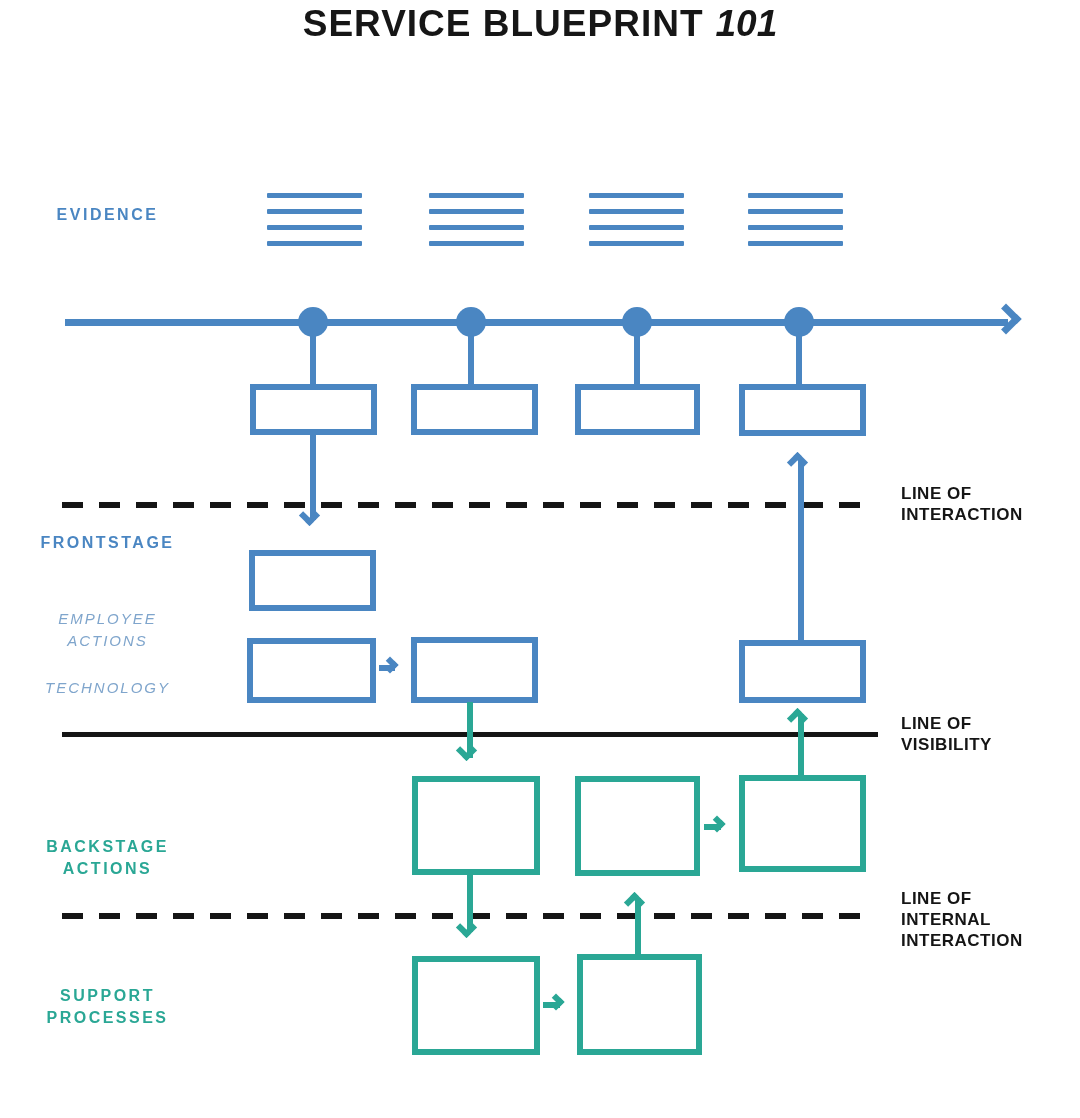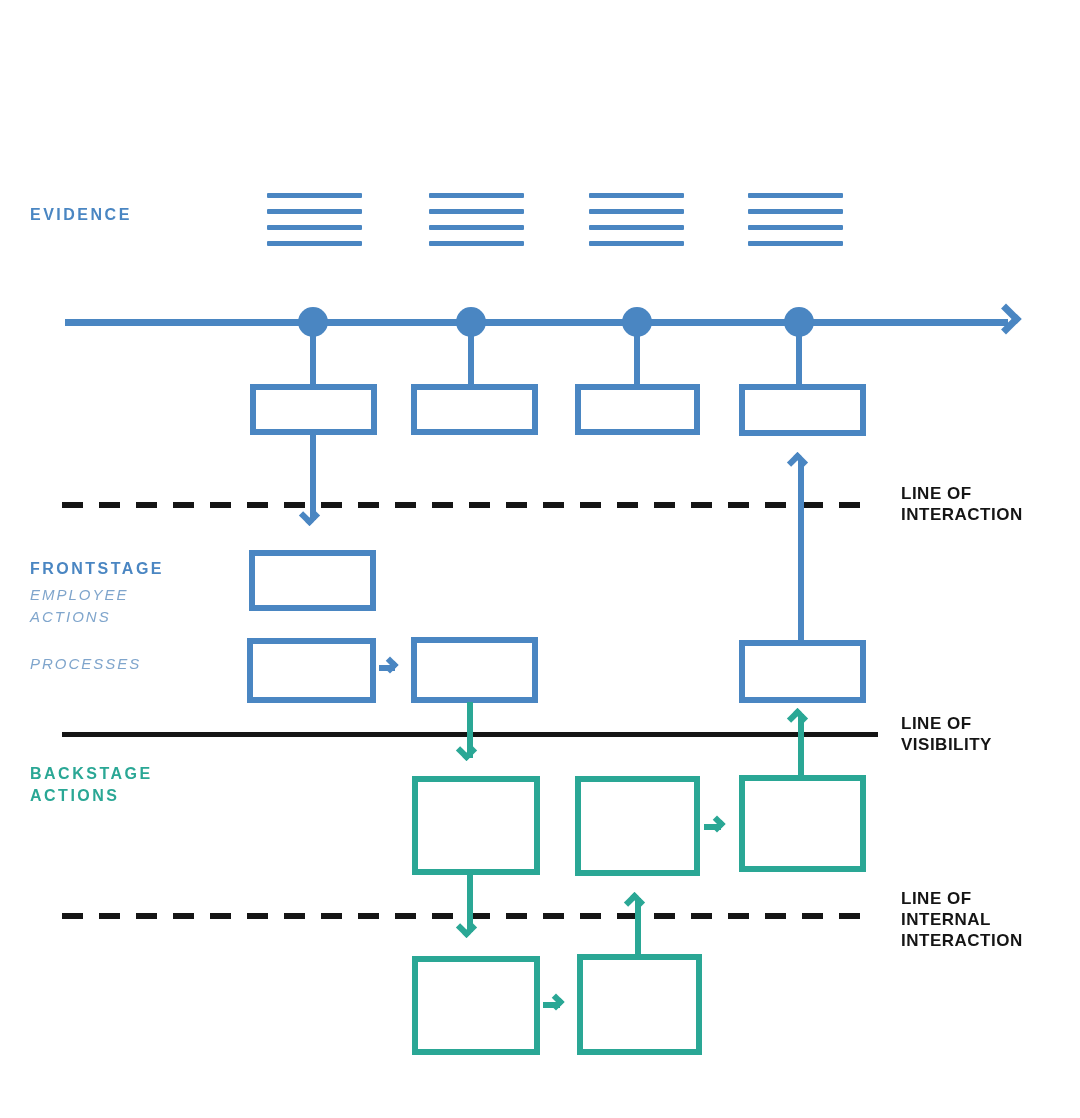--- a/index.html
+++ b/index.html
@@ -11,24 +11,24 @@
   #canvas{position:relative;width:1080px;height:1118px;background:#fff;overflow:hidden;}
 
   
   .title{position:absolute;top:3px;left:0;width:100%;text-align:center;
     font-size:37px;font-weight:800;color:#161616;letter-spacing:1px;}
   .title .num{font-style:italic;font-weight:700;margin-left:12px;letter-spacing:0;}
   .subtitle{position:absolute;top:60px;left:0;width:100%;text-align:center;
     font-style:italic;font-size:20px;line-height:26px;color:#1f1f1f;white-space:pre-line;}
 
   
-  .rowlab{position:absolute;left:30px;width:155px;text-align:left;
+  .rowlab{position:absolute;left:30px;width:155px;text-align:center;
     font-weight:700;font-size:16px;letter-spacing:2.5px;line-height:22px;
     color:var(--blue);white-space:pre-line;}
-  .rowlab.sub{font-style:italic;font-weight:400;font-size:15px;color:var(--light-blue);letter-spacing:2px;}
+  .rowlab.sub{font-style:italic;font-weight:400;font-size:15px;color:var(--light-blue);letter-spacing:2px;margin-top:24px;}
   .rowlab.teal{color:var(--teal);}
 
   
   .linelab{position:absolute;left:901px;width:180px;font-weight:700;font-size:17px;
     letter-spacing:0.5px;line-height:21px;color:var(--ink);white-space:pre-line;}
 
   
   .ev-group{position:absolute;width:95px;}
   .ev-line{height:5px;background:var(--blue);margin-bottom:11px;border-radius:1px;}
 
@@ -65,28 +65,33 @@
   .site{font-size:17px;letter-spacing:2.5px;color:var(--gray);}
   .logo{font-size:28px;font-weight:800;color:#111;letter-spacing:1px;}
   .logo .n2{color:var(--logo-red);}
   .logo .sg{font-weight:400;letter-spacing:0;}
 </style>
 </head>
 <body>
 
 <div id="canvas">
 
+  <div class="title">
+    <span>SERVICE BLUEPRINT</span><span class="num">101</span>
+  </div>
 
   <div class="rowlab" style="top:204px">EVIDENCE</div>
-  <div class="rowlab" style="top:558px">FRONTSTAGE</div>
+  <div class="rowlab" style="top:532px">FRONTSTAGE</div>
   <div class="rowlab sub" style="top:584px">EMPLOYEE
 ACTIONS</div>
-  <div class="rowlab sub" style="top:653px">PROCESSES</div>
-  <div class="rowlab teal" style="top:763px">BACKSTAGE
+  <div class="rowlab sub" style="top:653px">TECHNOLOGY</div>
+  <div class="rowlab teal" style="top:836px">BACKSTAGE
 ACTIONS</div>
+  <div class="rowlab teal" style="top:985px">SUPPORT
+PROCESSES</div>
 
   <div class="ev-group" style="left:267px;top:193px">
     <div class="ev-line"></div>
       <div class="ev-line"></div>
       <div class="ev-line"></div>
       <div class="ev-line"></div>
   </div>
   <div class="ev-group" style="left:429px;top:193px">
     <div class="ev-line"></div>
       <div class="ev-line"></div>

